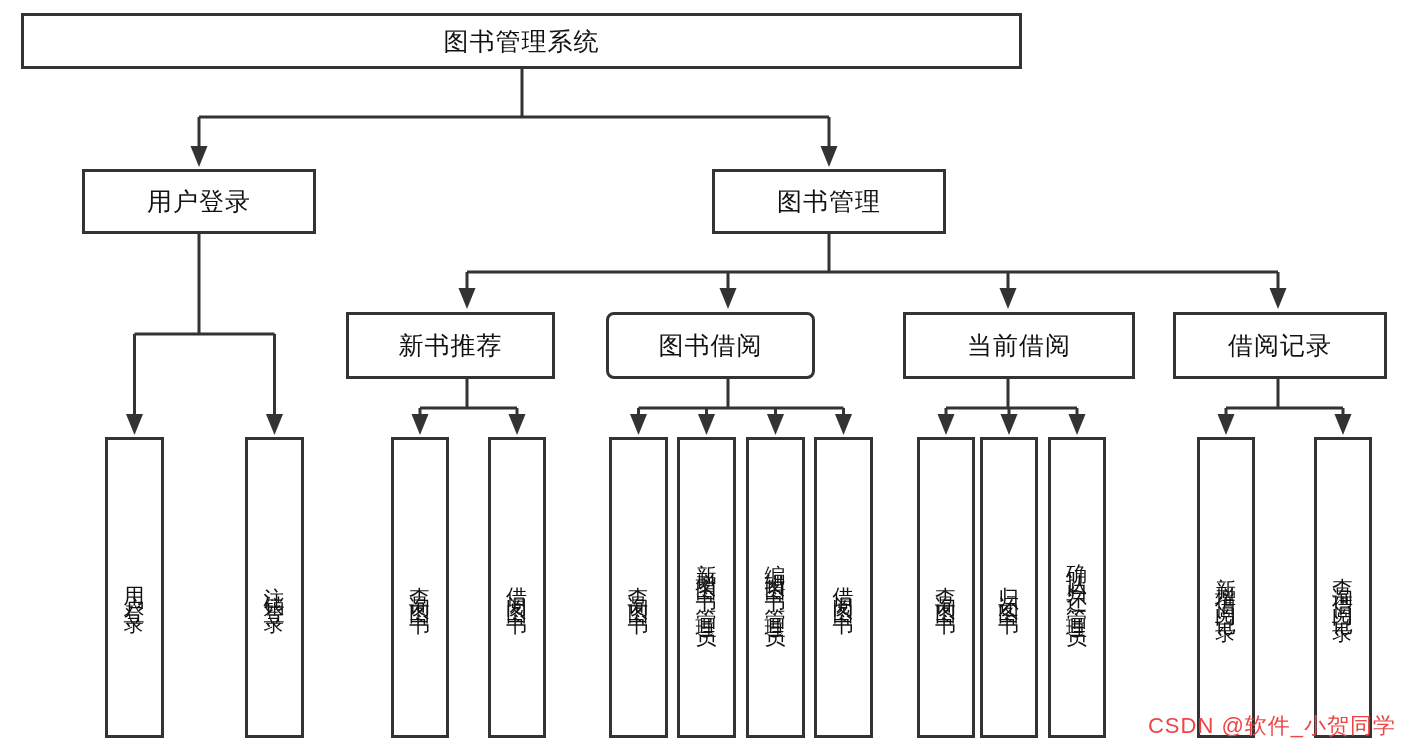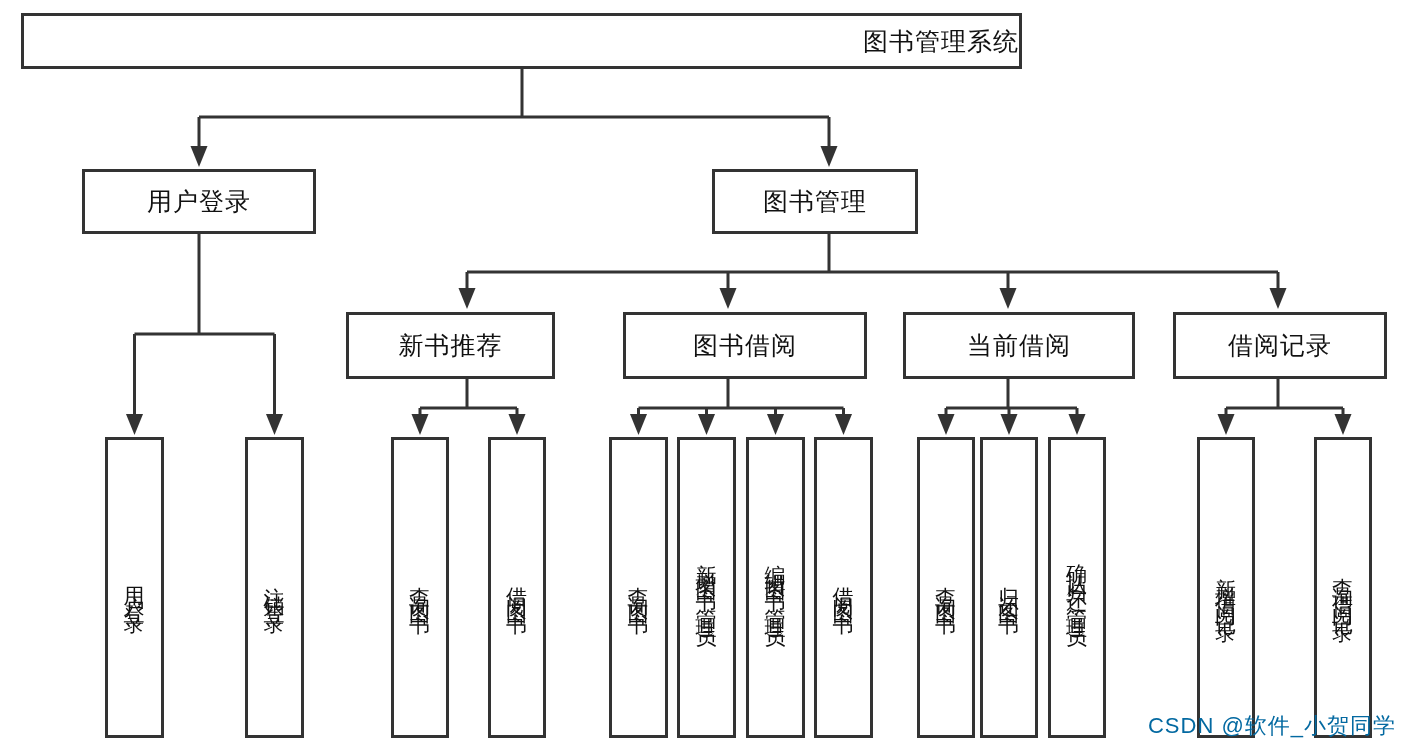--- a/index.html
+++ b/index.html
@@ -22,48 +22,48 @@
     box-sizing: border-box;
     border: 3px solid #333333;
     background: #ffffff;
     display: flex;
     align-items: center;
     justify-content: center;
     color: #111111;
     z-index: 2;
   }
   .h-label { font-size: 25px; letter-spacing: 1px; white-space: nowrap; }
-  .root-box   { left: 21px;  top: 13px;  width: 1001px; height: 56px; justify-content: flex-end; }
+  .root-box   { left: 21px;  top: 13px;  width: 1001px; height: 56px; }
   .lvl2-box   { top: 169px; height: 65px; }
   .user-login-box { left: 82px;  width: 234px; }
-  .book-mgmt-box  { left: 712px; width: 206px; }
+  .book-mgmt-box  { left: 712px; width: 234px; }
   .lvl3-box   { top: 312px; height: 67px; }
   .recommend-box { left: 346px;  width: 209px; }
-  .borrow-box    { left: 623px;  width: 244px; }
+  .borrow-box    { left: 606px;  width: 209px; border-radius: 8px; }
   .current-box   { left: 903px;  width: 232px; }
   .records-box   { left: 1173px; width: 214px; }
   .leaf {
     top: 437px;
     height: 301px;
     width: 59px;
   }
   .leaf .v-label {
     writing-mode: vertical-rl;
     text-orientation: mixed;
     font-size: 21px;
     letter-spacing: 9px;
     line-height: 1;
     white-space: nowrap;
   }
   .watermark {
     position: absolute;
     right: 9px;
     bottom: 6px;
     font-size: 22px;
-    color: #0369a1;
+    color: #ef4444;
     letter-spacing: 1px;
     z-index: 3;
     white-space: nowrap;
   }
 </style>
 </head>
 <body>
 
 <div class="stage">
 

